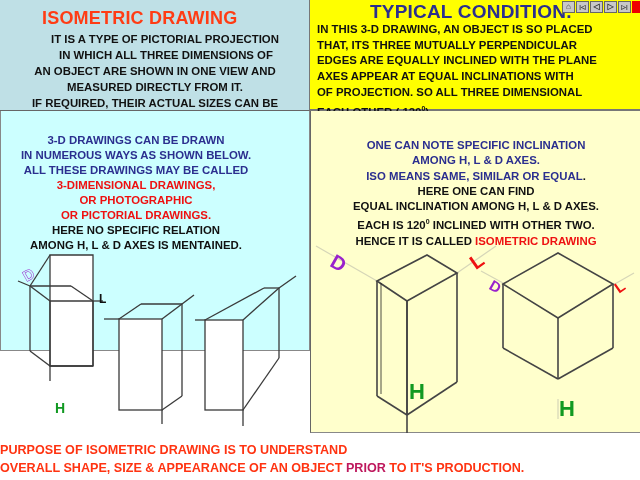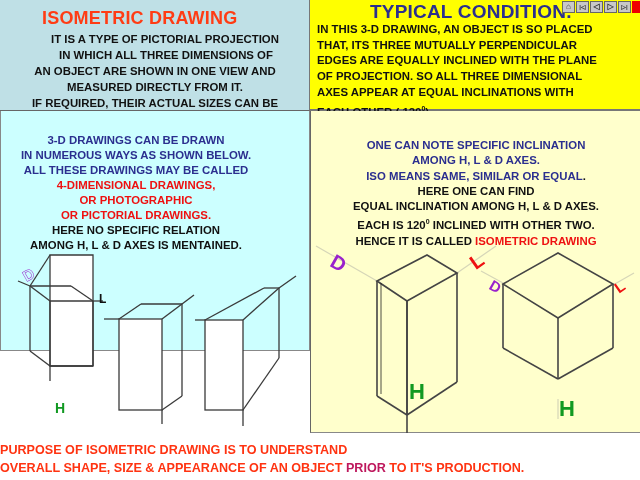--- a/index.html
+++ b/index.html
@@ -40,41 +40,41 @@
     <div>IF REQUIRED, THEIR ACTUAL SIZES CAN BE</div>
   </div>
 </div>
 
 <div class="panel" id="p-tr">
   <div class="title navy" style="left:60px; top:1px; font-size:19px;">TYPICAL CONDITION.</div>
   <div class="txt blk" style="left:7px; top:22px; line-height:15.7px;">
     <div>IN THIS  3-D DRAWING, AN OBJECT IS SO PLACED</div>
     <div>THAT, ITS THREE MUTUALLY PERPENDICULAR</div>
     <div>EDGES ARE EQUALLY INCLINED WITH THE PLANE</div>
+    <div>AXES APPEAR  AT EQUAL INCLINATIONS WITH</div>
     <div>OF PROJECTION. SO ALL THREE DIMENSIONAL</div>
-    <div>AXES APPEAR  AT EQUAL INCLINATIONS WITH</div>
     <div><span>EACH OTHER.( 120</span><sup style="font-size:7px">0</sup><span>)</span></div>
   </div>
 </div>
 
 <div id="nav">
   <div class="navbtn"><span>⌂</span></div>
   <div class="navbtn"><span style="font-size:6px">|◁</span></div>
   <div class="navbtn"><span>◁</span></div>
   <div class="navbtn"><span>▷</span></div>
   <div class="navbtn"><span style="font-size:6px">▷|</span></div>
   <div class="navbtn stop"><span></span></div>
 </div>
 
 <div class="panel" id="p-bl">
   <div class="txt center" style="left:0; width:270px; top:22px; line-height:15px;">
     <div class="navy">3-D DRAWINGS CAN BE DRAWN</div>
     <div class="navy">IN NUMEROUS WAYS AS SHOWN BELOW.</div>
     <div class="navy">ALL THESE DRAWINGS MAY BE CALLED</div>
-    <div class="red">4-DIMENSIONAL DRAWINGS,</div>
+    <div class="red">3-DIMENSIONAL DRAWINGS,</div>
     <div class="red">OR PHOTOGRAPHIC</div>
     <div class="red">OR PICTORIAL DRAWINGS.</div>
     <div class="blk">HERE NO SPECIFIC RELATION</div>
     <div class="blk">AMONG H, L &amp; D  AXES IS MENTAINED.</div>
   </div>
 
   <svg width="310" height="322" style="left:0;top:0">
     <g stroke="#3a3a3a" stroke-width="1.3" fill="none">
 
       <polygon points="49,144 92,144 92,255 49,255" fill="#fff" stroke="#3a3a3a"></polygon>

